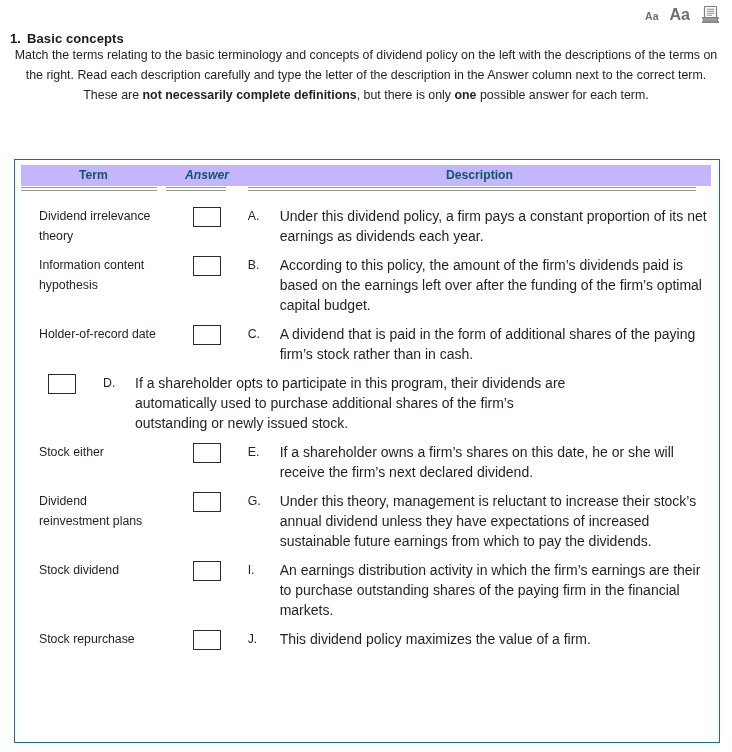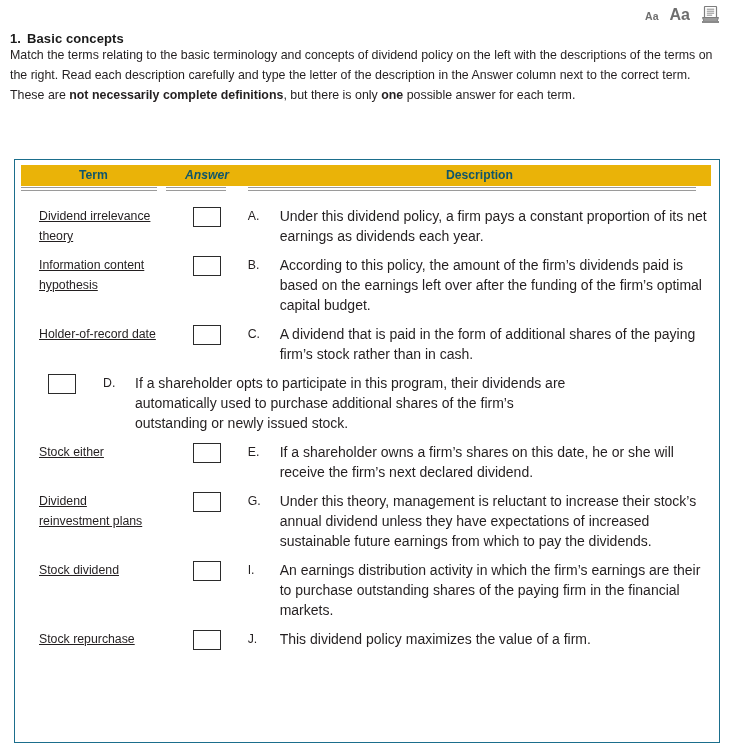--- a/index.html
+++ b/index.html
@@ -66,21 +66,21 @@
     cursor: pointer;
   }
   .tool-print svg { display: block; }
 
   
   .intro {
     margin: 8px 10px 0 10px;
     font-size: 12.4px;
     line-height: 20.2px;
     color: #231f20;
-    text-align: left;
+    text-align: center;
     width: 712px;
   }
   .intro b { font-weight: bold; }
 
   
   .table-wrap {
     position: absolute;
     left: 14px;
     top: 159px;
     width: 706px;
@@ -88,21 +88,21 @@
     background: #ffffff;
     box-sizing: border-box;
     height: 584px;
   }
   .thead {
     display: flex;
     background: #ffffff;
     padding-top: 5px;
   }
   .th {
-    background: #eab308;
+    background: #c4b5fd;
     color: #10566b;
     font-size: 12.2px;
     font-weight: bold;
     text-align: center;
     padding: 3px 0 4px 0;
     box-sizing: border-box;
   }
   .th-spacer { width: 6px; background: #ffffff; }
   .th-term { width: 145px; }
   .th-answer { width: 82px; font-style: italic; }
@@ -132,21 +132,20 @@
     align-items: flex-start;
     padding: 0 0 0 6px;
   }
   .cell-term {
     width: 145px;
     box-sizing: border-box;
     padding: 9px 8px 0 18px;
     font-size: 12.3px;
     line-height: 20px;
     color: #231f20;
-    text-decoration: underline;
   }
   .cell-answer {
     width: 82px;
     box-sizing: border-box;
     padding: 10px 0 0 0;
     display: flex;
     justify-content: center;
   }
   .answer-box {
     width: 28px;

